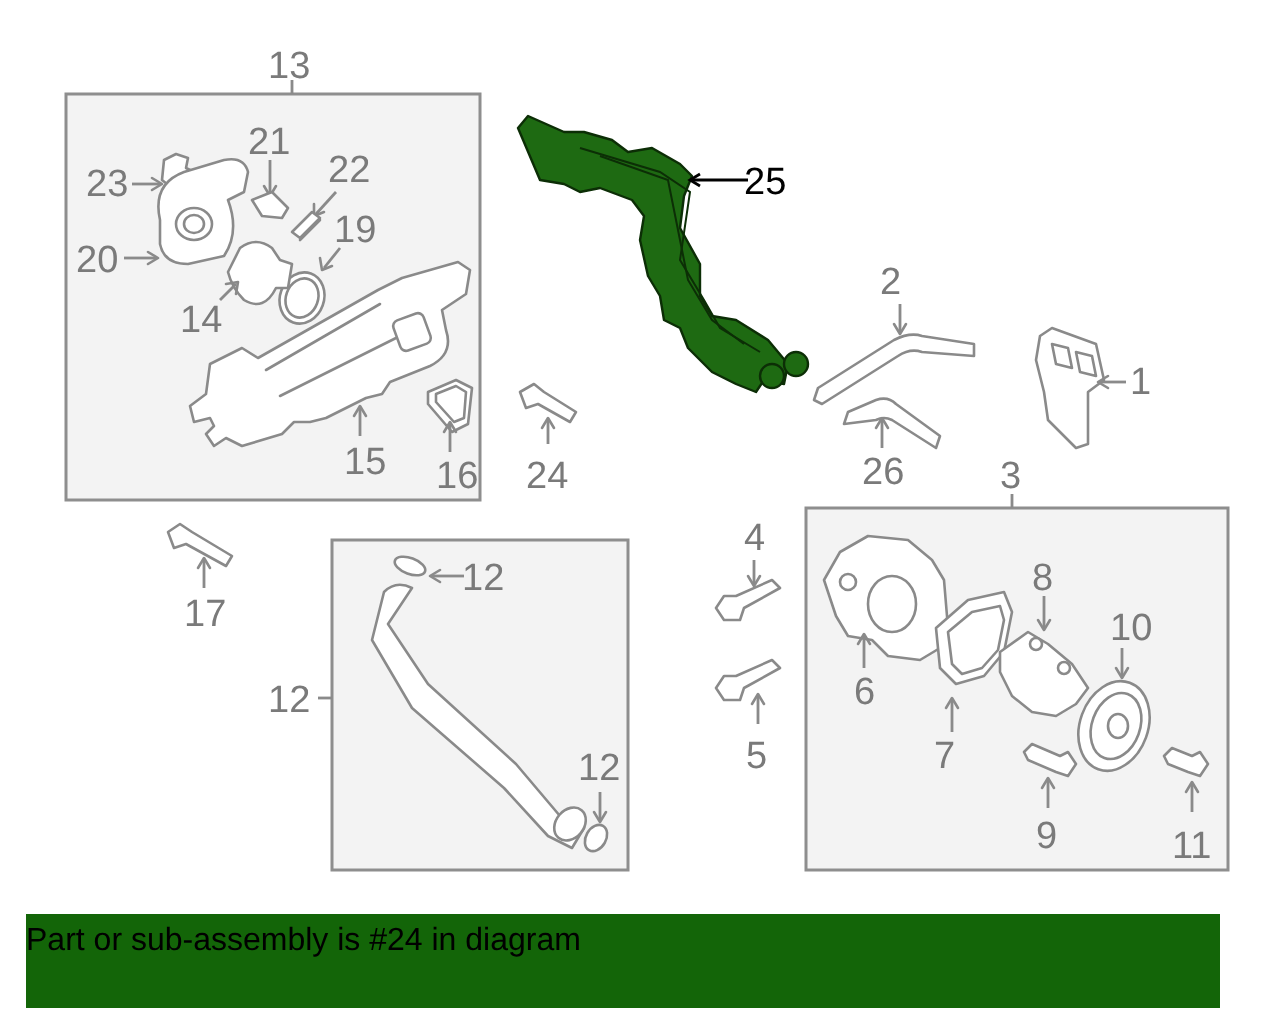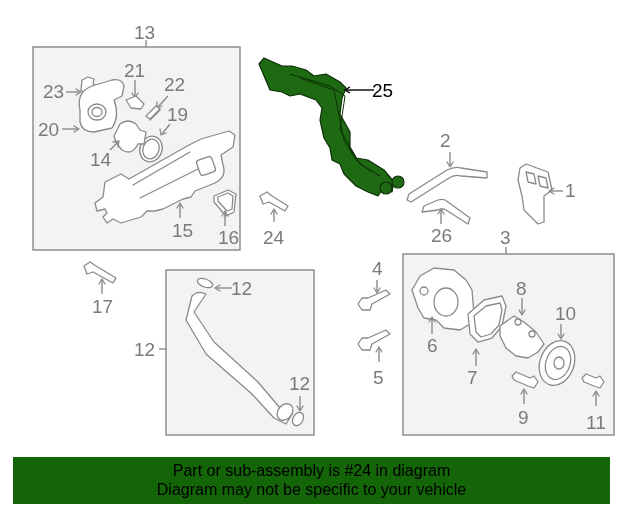--- a/index.html
+++ b/index.html
@@ -6,21 +6,21 @@
   body { width:640px; height:512px; position:relative; overflow:hidden; font-family:"Liberation Sans", sans-serif; }
   #diagram { position:absolute; left:0; top:0; width:640px; height:512px; }
   .callout { font-family:"Liberation Sans", sans-serif; font-size:19px; fill:#7a7a7a; }
   .callout-dark { font-family:"Liberation Sans", sans-serif; font-size:19px; fill:#000000; }
   .box { fill:#f3f3f3; stroke:#8e8e8e; stroke-width:1.5; }
   .part { fill:#ffffff; stroke:#8a8a8a; stroke-width:1.3; stroke-linejoin:round; stroke-linecap:round; }
   .part-nofill { fill:none; stroke:#8a8a8a; stroke-width:1.3; stroke-linejoin:round; stroke-linecap:round; }
   .lead { fill:none; stroke:#8a8a8a; stroke-width:1.4; }
   .hl { fill:#1e6a12; stroke:#0c2e06; stroke-width:1.2; stroke-linejoin:round; stroke-linecap:round; }
   .hl-line { fill:none; stroke:#0c2e06; stroke-width:1; }
-  #banner { position:absolute; left:13px; top:457px; width:597px; height:47px; background:#136508; color:#000; text-align:center; font-size:16px; line-height:19px; padding-top:4px; box-sizing:border-box; }
+  #banner { position:absolute; left:13px; top:457px; width:597px; height:47px; background:#136508; color:#000; text-align:left; font-size:16px; line-height:19px; padding-top:4px; box-sizing:border-box; }
   #banner div { white-space:nowrap; }
 </style>
 </head>
 <body>
 
 <svg id="diagram" viewBox="0 0 640 512" xmlns="http://www.w3.org/2000/svg">
 
   <g>
     <rect class="box" x="33" y="47" width="207" height="203"></rect>
     <line class="lead" x1="146" y1="47" x2="146" y2="40"></line>
@@ -194,14 +194,13 @@
 
     <text class="callout" x="289" y="390">12</text>
     <path class="lead" d="M300,396 L300,410"></path>
       <path class="part-nofill" d="M297,406 L300,411 L303,406"></path>
     <ellipse class="part" cx="298" cy="419" rx="5" ry="7" transform="rotate(30 298 419)"></ellipse>
   </g>
 </svg>
 
 <div id="banner">
   <div>Part or sub-assembly is #24 in diagram</div>
-  <div>Diagram may not be specific to your vehicle</div>
 </div>
 
 </body></html>

